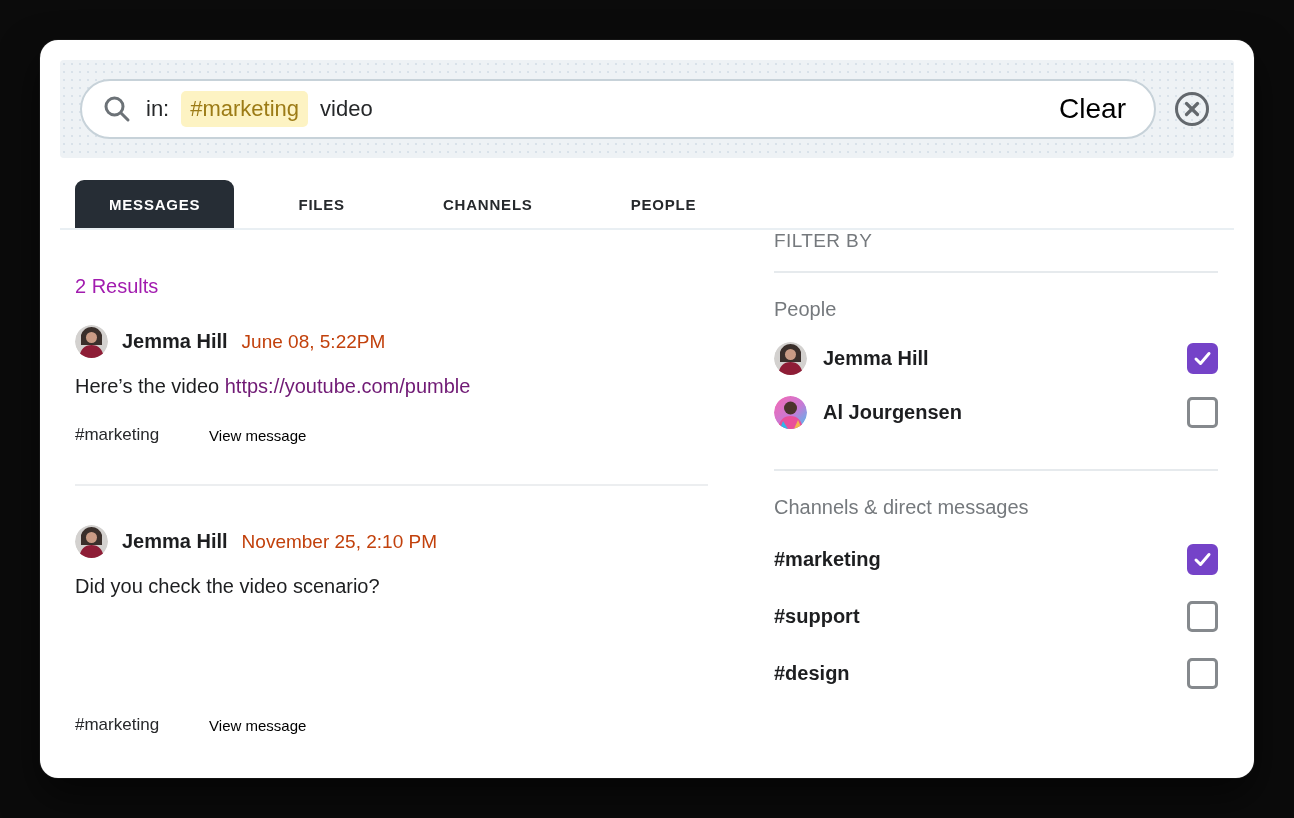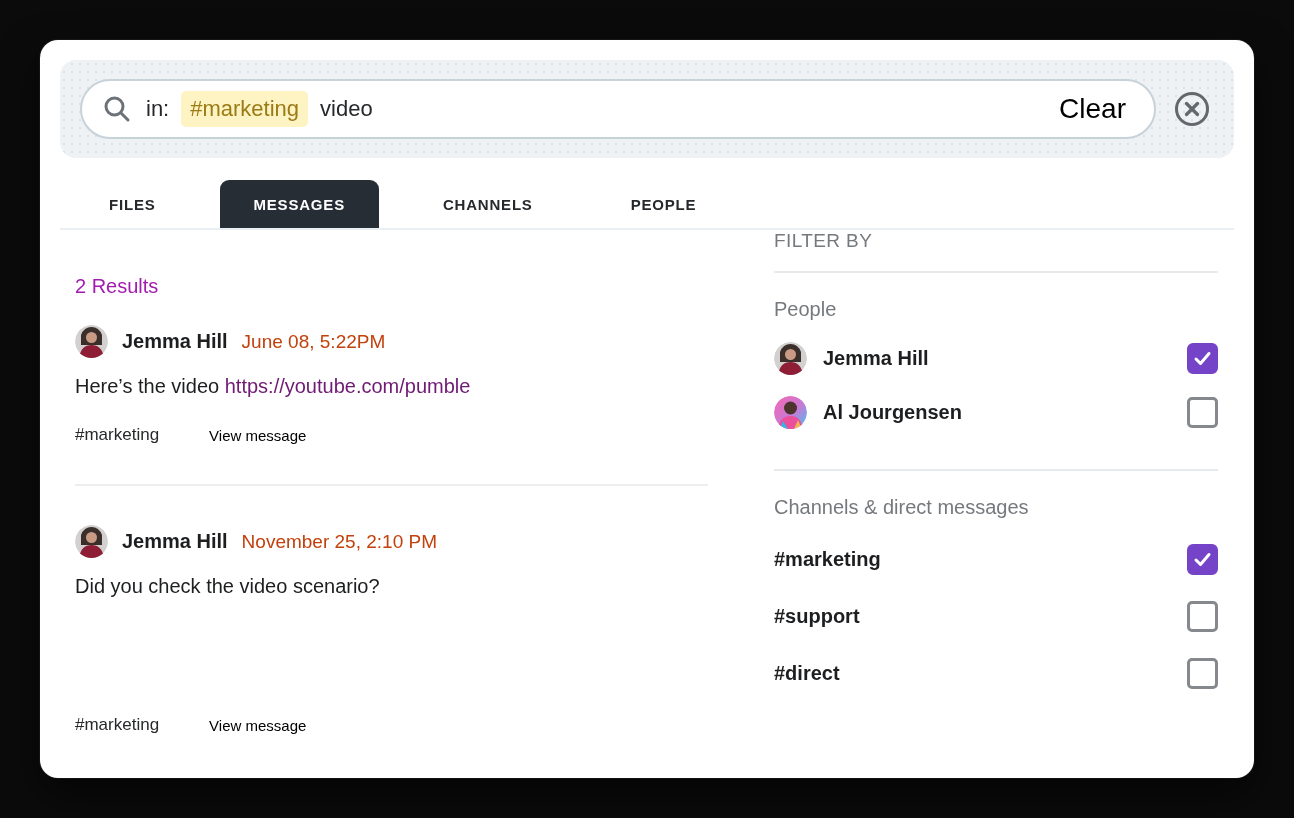--- a/index.html
+++ b/index.html
@@ -18,21 +18,21 @@
     border-radius: 18px;
     box-shadow: 0 0 0 1px rgba(255,255,255,0.05), 0 18px 40px rgba(0,0,0,0.55);
     padding: 20px;
   }
 
   
   .search-area {
     background-color: #eef2f5;
     background-image: radial-gradient(rgba(190,205,218,0.45) 1px, transparent 1.3px);
     background-size: 8px 8px;
-    border-radius: 16px;
+    border-radius: 4px;
     height: 98px;
     display: flex;
     align-items: center;
     padding: 0 20px;
   }
   .search-pill {
     flex: 1;
     height: 60px;
     background: #ffffff;
     border: 2px solid #c7d2d9;
@@ -190,22 +190,22 @@
     <button class="close-btn">
       <svg width="40" height="40" viewBox="0 0 40 40" fill="none">
         <circle cx="20" cy="20" r="15.5" stroke="#63686d" stroke-width="3"></circle>
         <line x1="14.5" y1="14.5" x2="25.5" y2="25.5" stroke="#63686d" stroke-width="3.2" stroke-linecap="round"></line>
         <line x1="25.5" y1="14.5" x2="14.5" y2="25.5" stroke="#63686d" stroke-width="3.2" stroke-linecap="round"></line>
       </svg>
     </button>
   </div>
 
   <div class="tabs">
+    <button class="tab active">MESSAGES</button>
     <button class="tab">FILES</button>
-    <button class="tab active">MESSAGES</button>
     <button class="tab">CHANNELS</button>
     <button class="tab">PEOPLE</button>
   </div>
 
   <div class="main">
 
     <div class="col-left">
       <div class="results-count">2 Results</div>
 
       <div class="message">
@@ -313,21 +313,21 @@
         </div>
 
         <div class="filter-row">
           <span class="name">#support</span>
           <button class="checkbox">
             
           </button>
         </div>
 
         <div class="filter-row">
-          <span class="name">#direct</span>
+          <span class="name">#design</span>
           <button class="checkbox">
             
           </button>
         </div>
       </div>
     </div>
 
   </div>
 </div>
 

